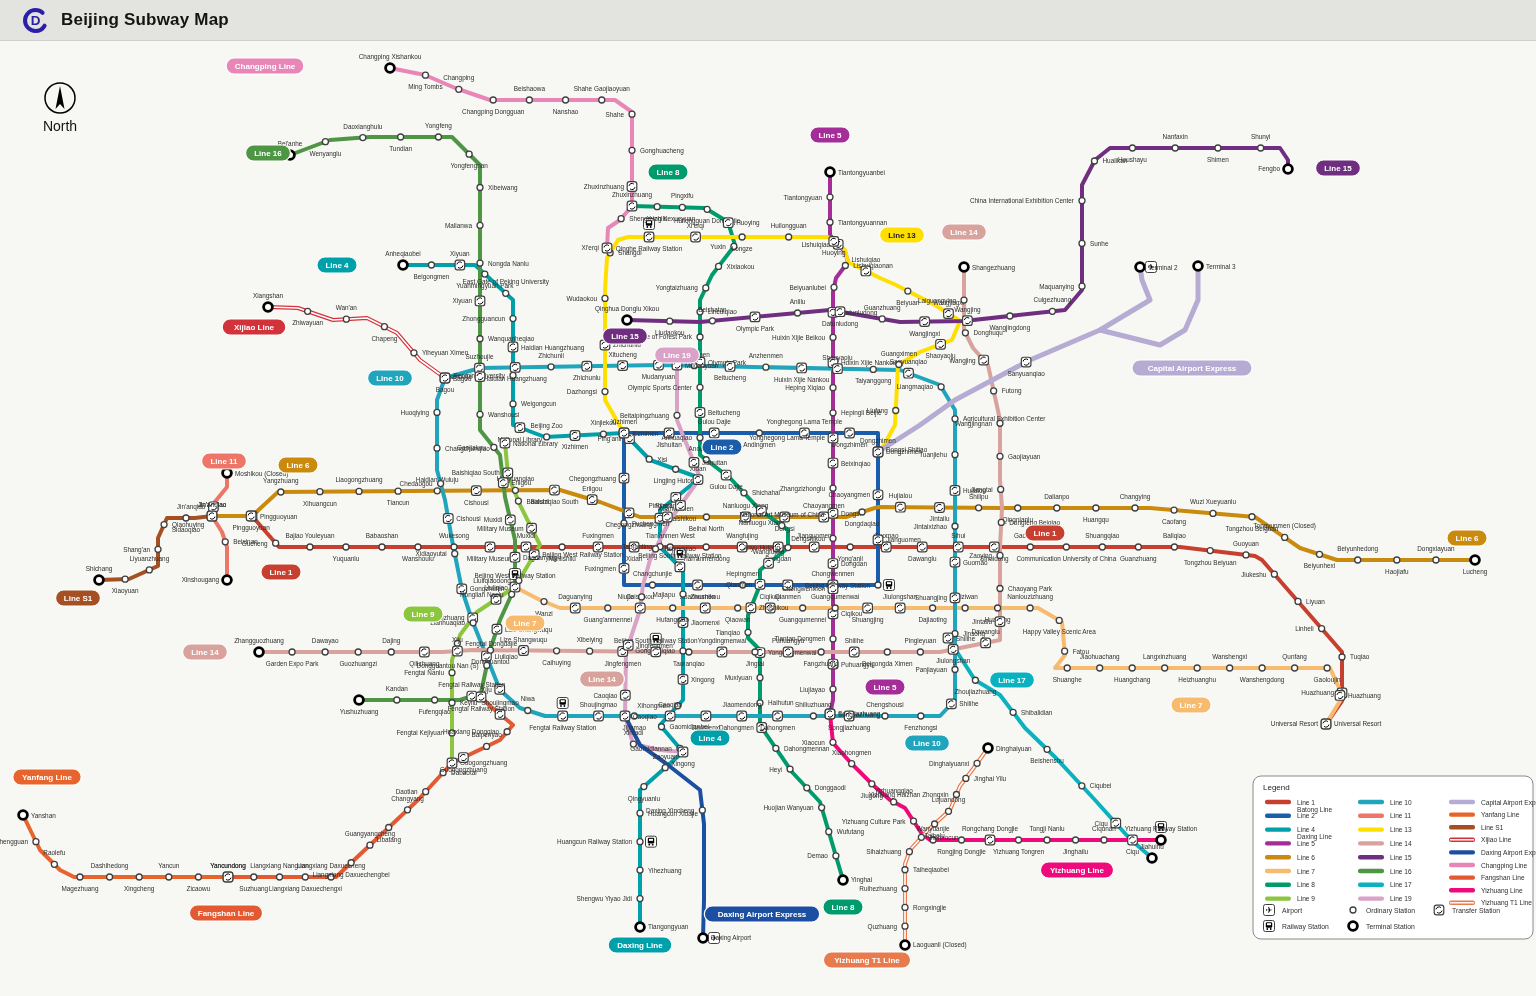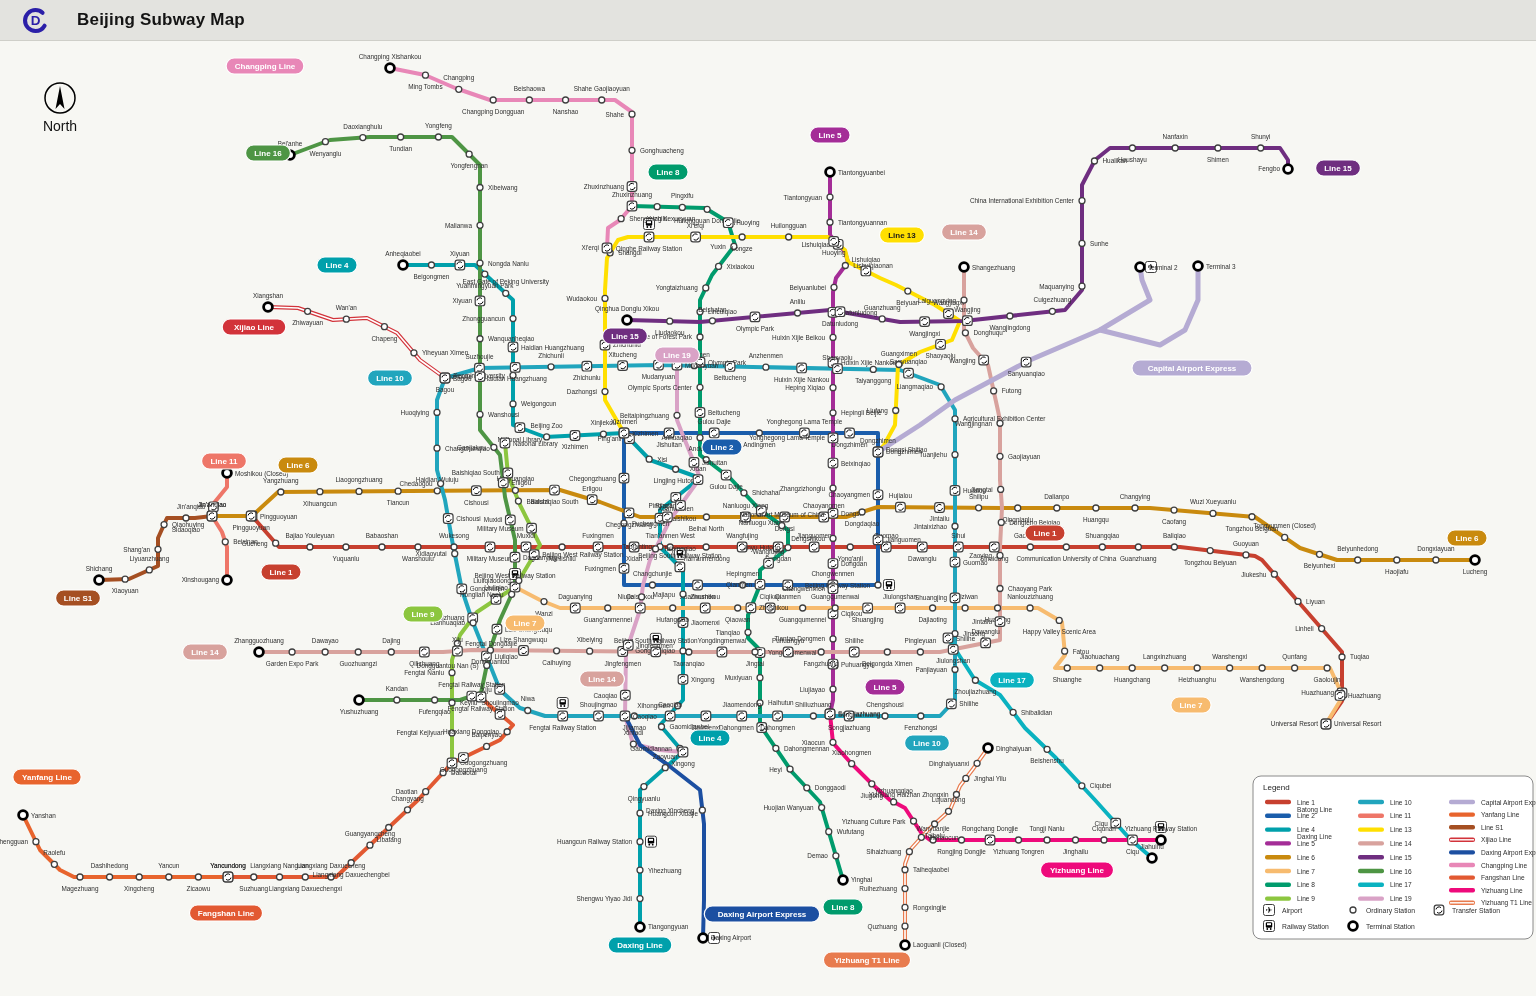--- a/index.html
+++ b/index.html
@@ -1,20 +1,20 @@
 <!DOCTYPE html>
 <html><head>
 <meta charset="utf-8">
 <style>
   html,body{margin:0;padding:0;background:#f6f6f2;font-family:"Liberation Sans",sans-serif;}
   #stage{position:relative;width:1536px;height:996px;overflow:hidden;background:#f7f7f3;}
   #header{position:absolute;left:0;top:0;width:1536px;height:40px;background:#e3e3df;
     border-bottom:1px solid #cfcfc9;display:flex;align-items:center;z-index:5;}
   #logo{margin-left:22px;width:27px;height:27px;}
-  #title{margin-left:28px;font-size:17px;font-weight:bold;color:#141414;letter-spacing:.2px;}
+  #title{margin-left:12px;font-size:17px;font-weight:bold;color:#141414;letter-spacing:.2px;}
   #map-svg{position:absolute;left:0;top:0;}
 </style>
 </head>
 <body>
 
 <div id="stage">
   <div id="header">
     <svg id="logo" viewBox="0 0 40 40">
       <circle cx="20" cy="20" r="15.5" fill="none" stroke="#2b1fa8" stroke-width="6" stroke-dasharray="76 22" stroke-dashoffset="-8" stroke-linecap="round"></circle>
       <text x="20" y="27" text-anchor="middle" font-size="20" font-weight="bold" fill="#2b1fa8" font-family="Liberation Sans, sans-serif">D</text>

